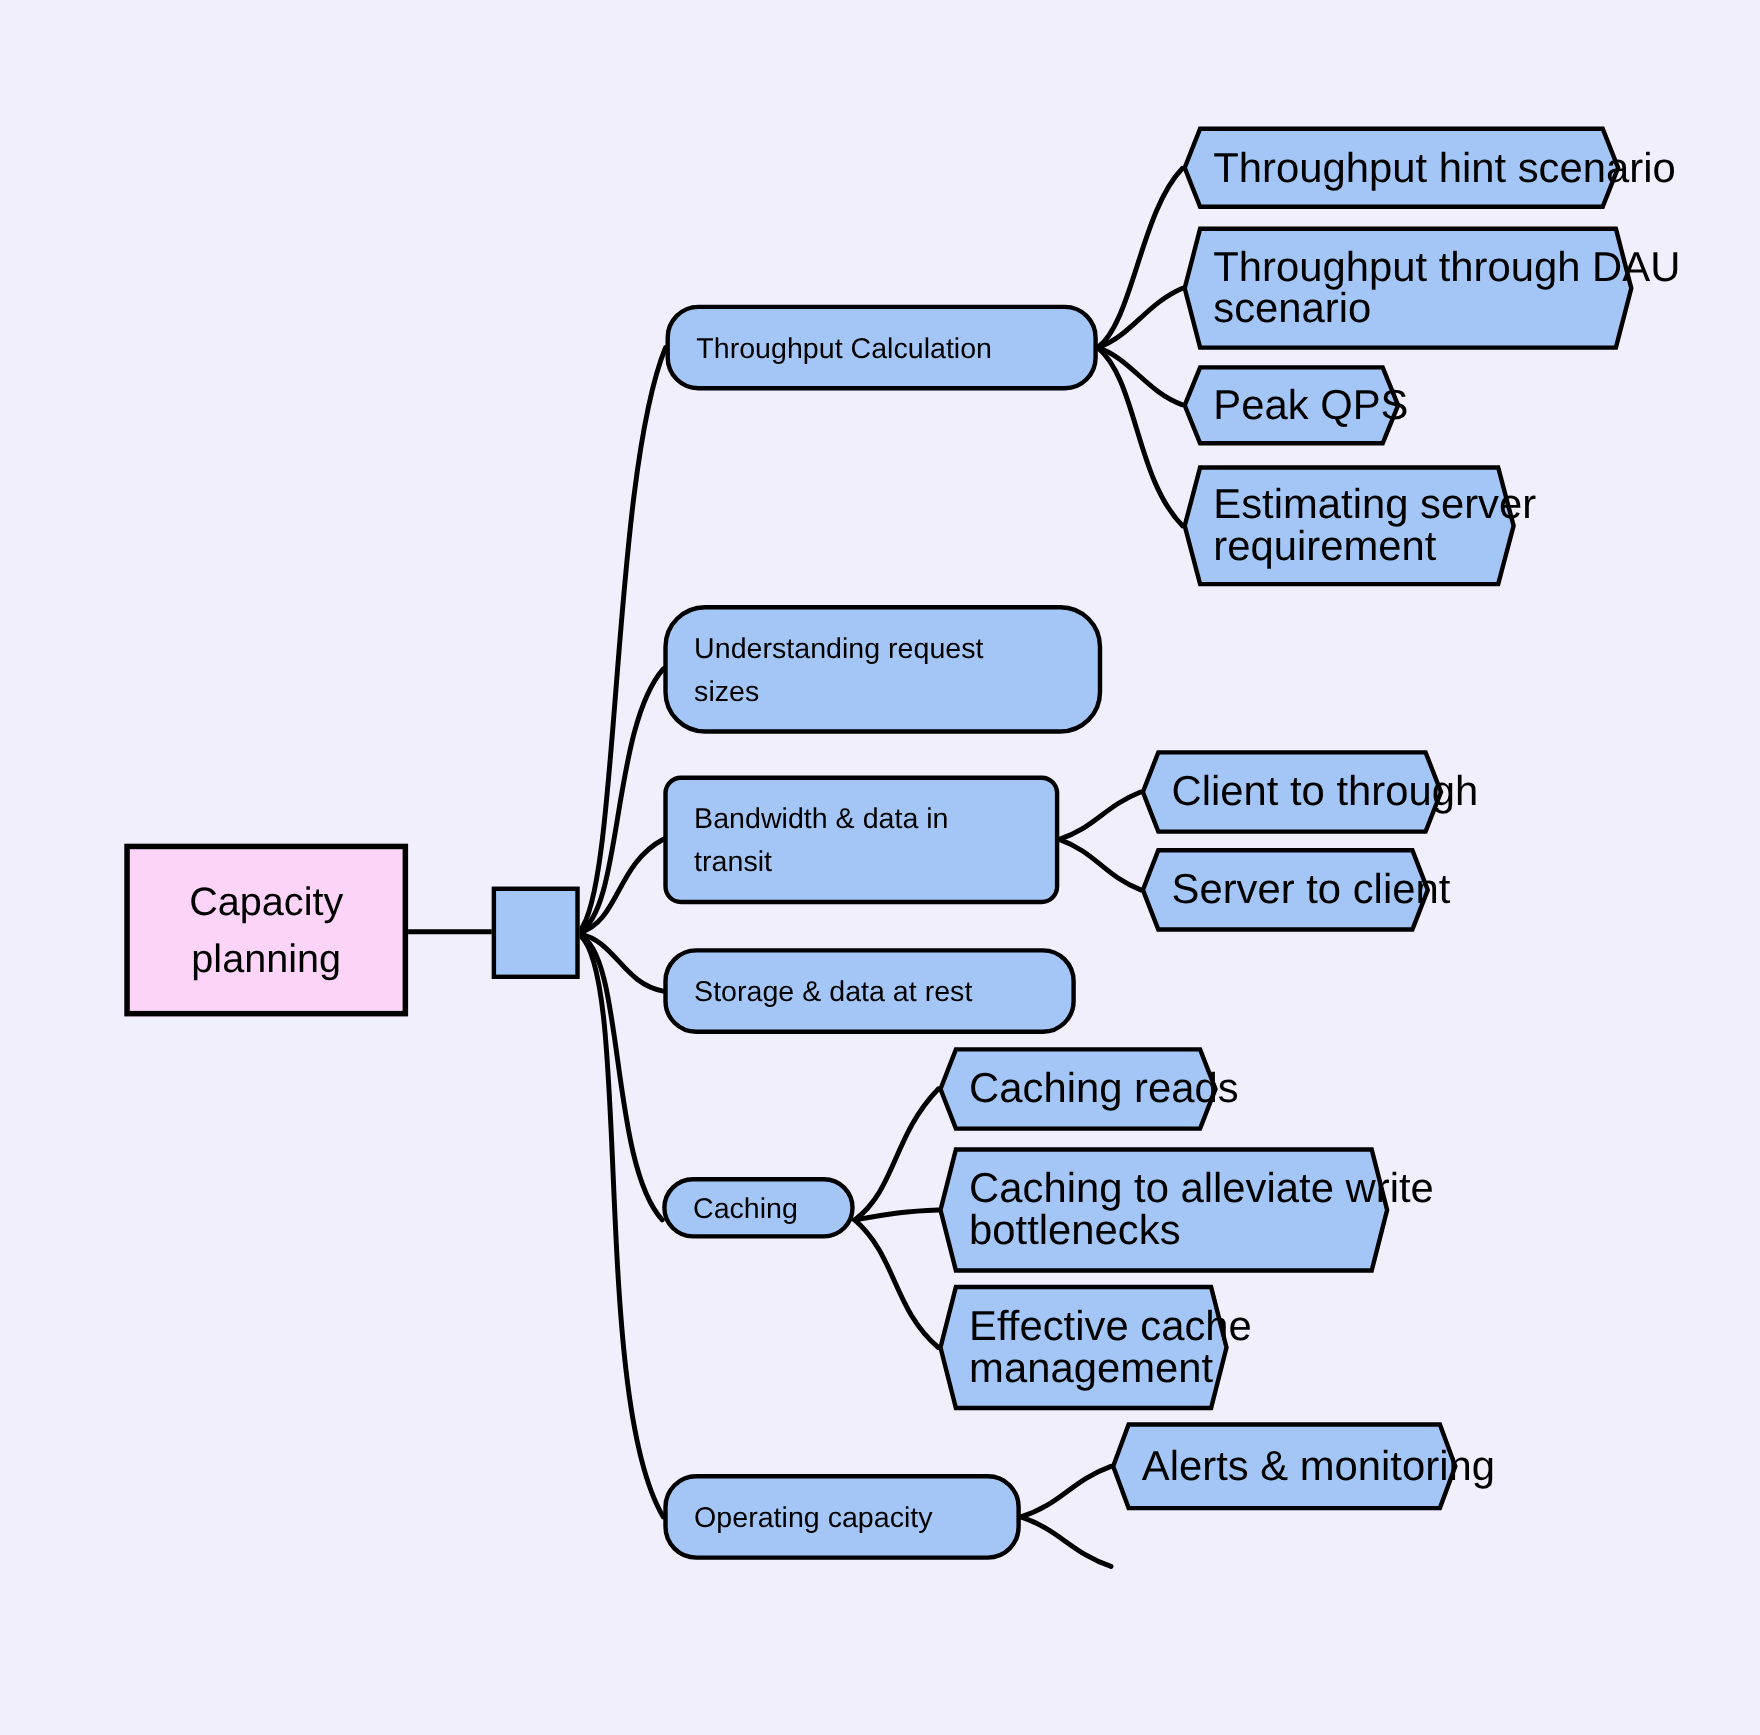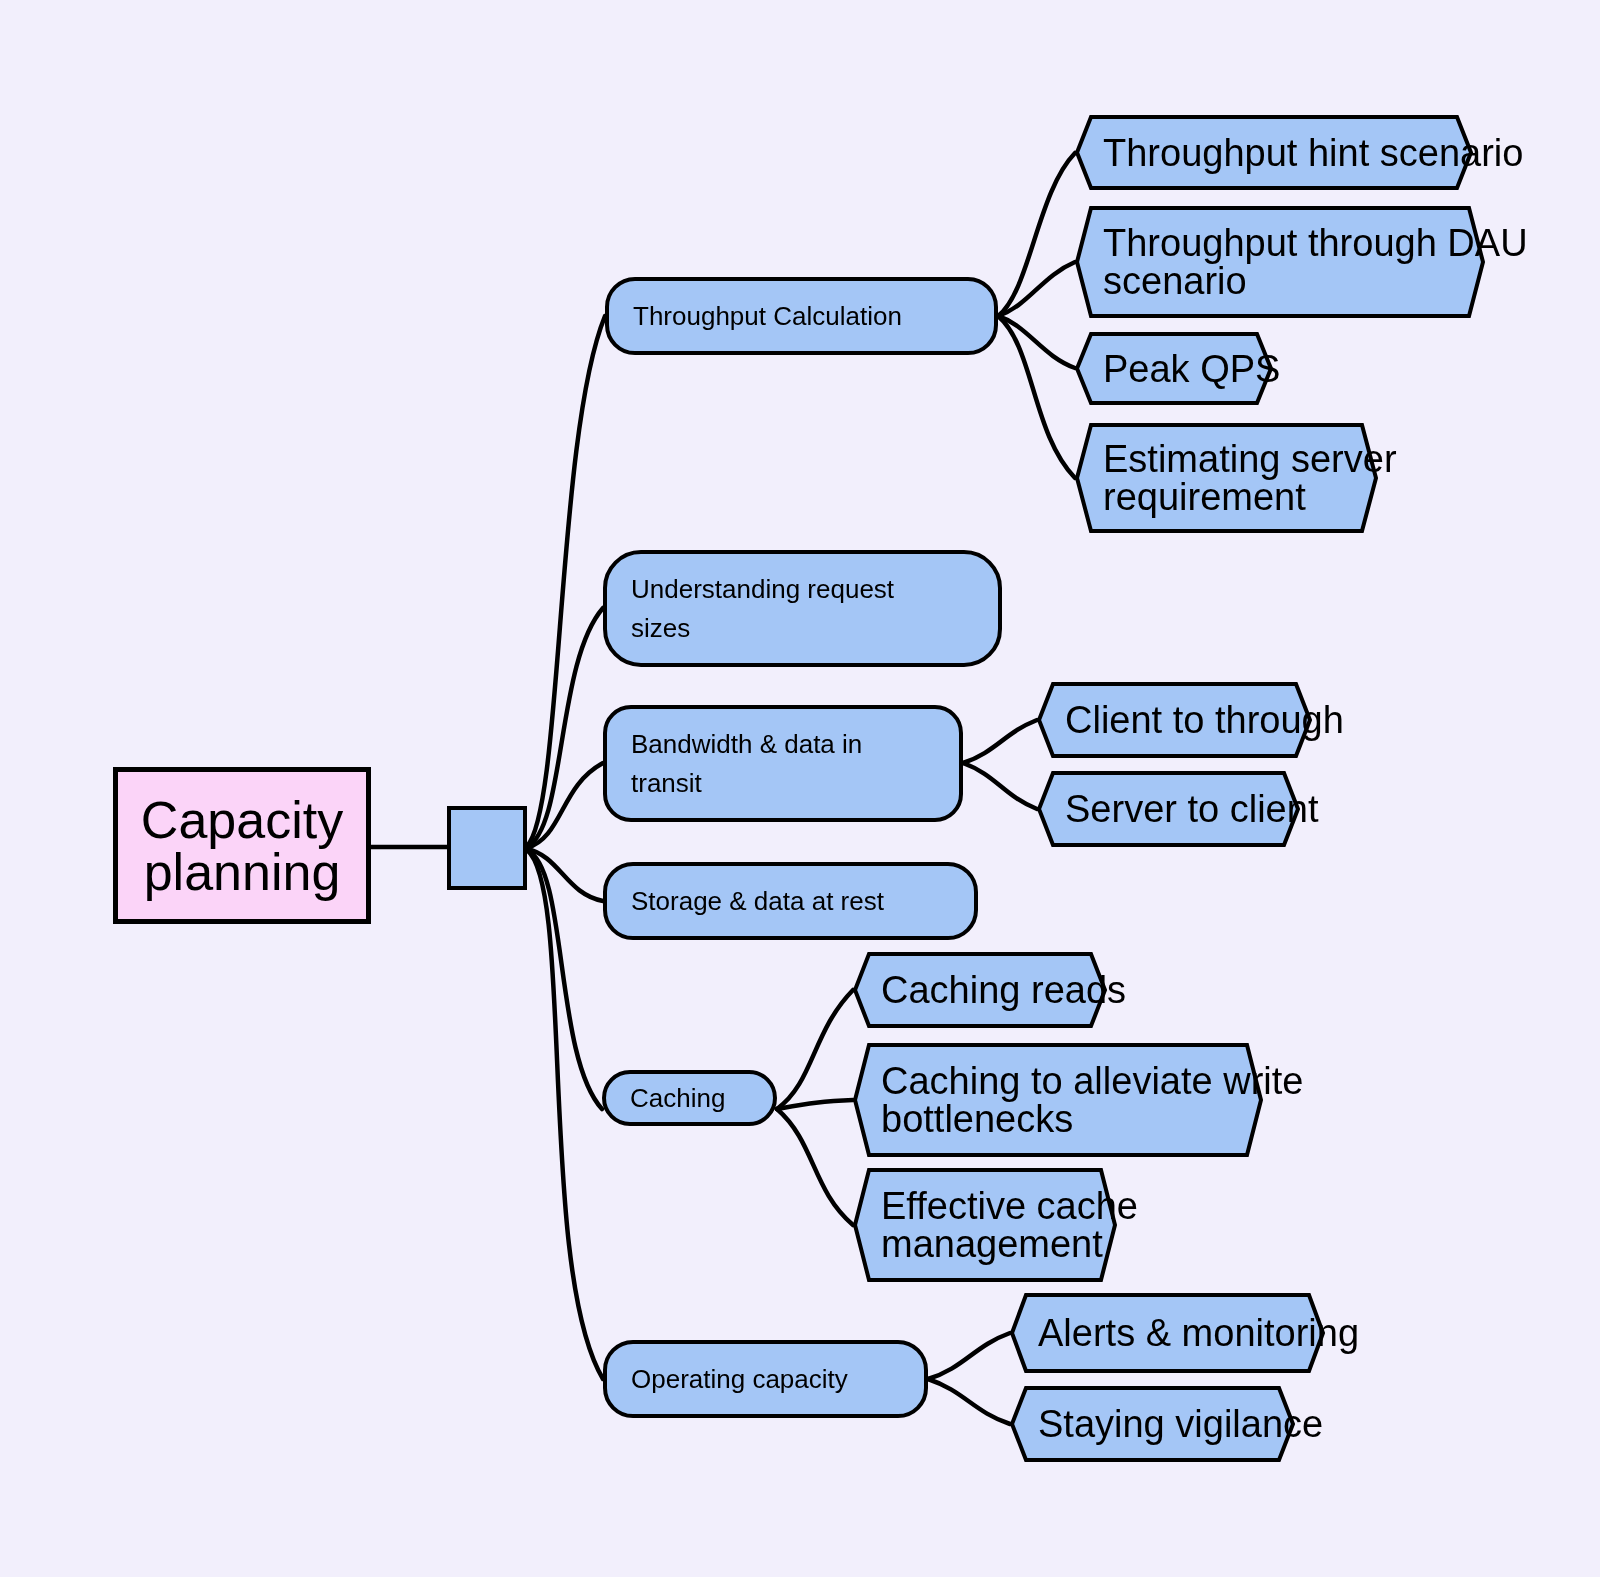--- a/index.html
+++ b/index.html
@@ -35,21 +35,21 @@
     font-size: 26px;
     line-height: 39px;
   }
   .rnode.root {
     background: var(--root-fill, #fbd4f8);
     border-width: 5px;
     border-radius: 0;
     justify-content: center;
     text-align: center;
     padding: 0 2px;
-    font-size: 52px;
+    font-size: 36px;
     line-height: 52px;
   }
   .root-label { white-space: normal; }
   .hub {
     position: absolute;
     box-sizing: border-box;
     background: var(--node-fill, #a4c6f6);
     border: 4px solid var(--stroke, #000);
   }
   .label { white-space: pre; }
@@ -105,21 +105,21 @@
 
   <div class="rnode" style="left:605px;top:277px;width:393px;height:78px;border-radius:30px">
     <span class="label">Throughput Calculation</span>
   </div>
 
   <div class="rnode" style="left:603px;top:550px;width:399px;height:117px;border-radius:38px">
     <span class="label">Understanding request
 sizes</span>
   </div>
 
-  <div class="rnode" style="left:603px;top:705px;width:360px;height:117px;border-radius:28px">
+  <div class="rnode" style="left:603px;top:705px;width:360px;height:117px;border-radius:16px">
     <span class="label">Bandwidth &amp; data in
 transit</span>
   </div>
 
   <div class="rnode" style="left:603px;top:862px;width:375px;height:78px;border-radius:30px">
     <span class="label">Storage &amp; data at rest</span>
   </div>
 
   <div class="rnode" style="left:602px;top:1070px;width:175px;height:56px;border-radius:28px">
     <span class="label">Caching</span>
@@ -196,20 +196,14 @@
 management</span>
   </div>
 
   <div class="hex" style="left:1010px;top:1293px;width:315px;height:80px">
       <svg width="315" height="80" viewBox="0 0 315 80">
         <polygon points="16,2 299,2 313,40 299,78 16,78 2,40" fill="#a4c6f6" stroke="#000000" stroke-width="4" stroke-linejoin="miter"></polygon>
       </svg>
     <span class="label">Alerts &amp; monitoring</span>
   </div>
 
-  <div class="hex" style="left:1010px;top:1386px;width:285px;height:76px">
-      <svg width="285" height="76" viewBox="0 0 285 76">
-        <polygon points="16,2 269,2 283,38 269,74 16,74 2,38" fill="#a4c6f6" stroke="#000000" stroke-width="4" stroke-linejoin="miter"></polygon>
-      </svg>
-    <span class="label">Staying vigilance</span>
-  </div>
 
 </div>
 
 </body></html>

